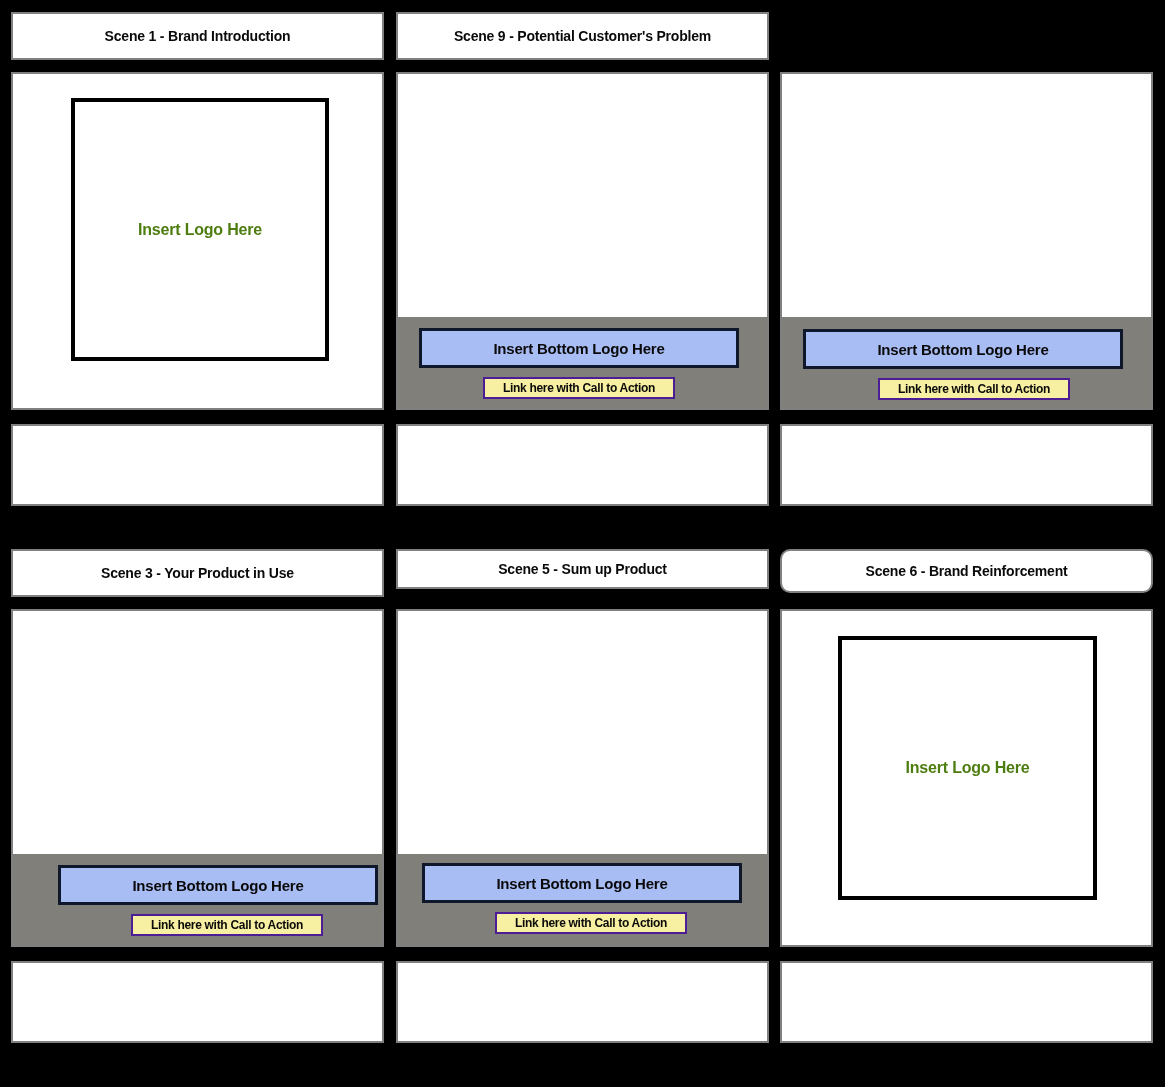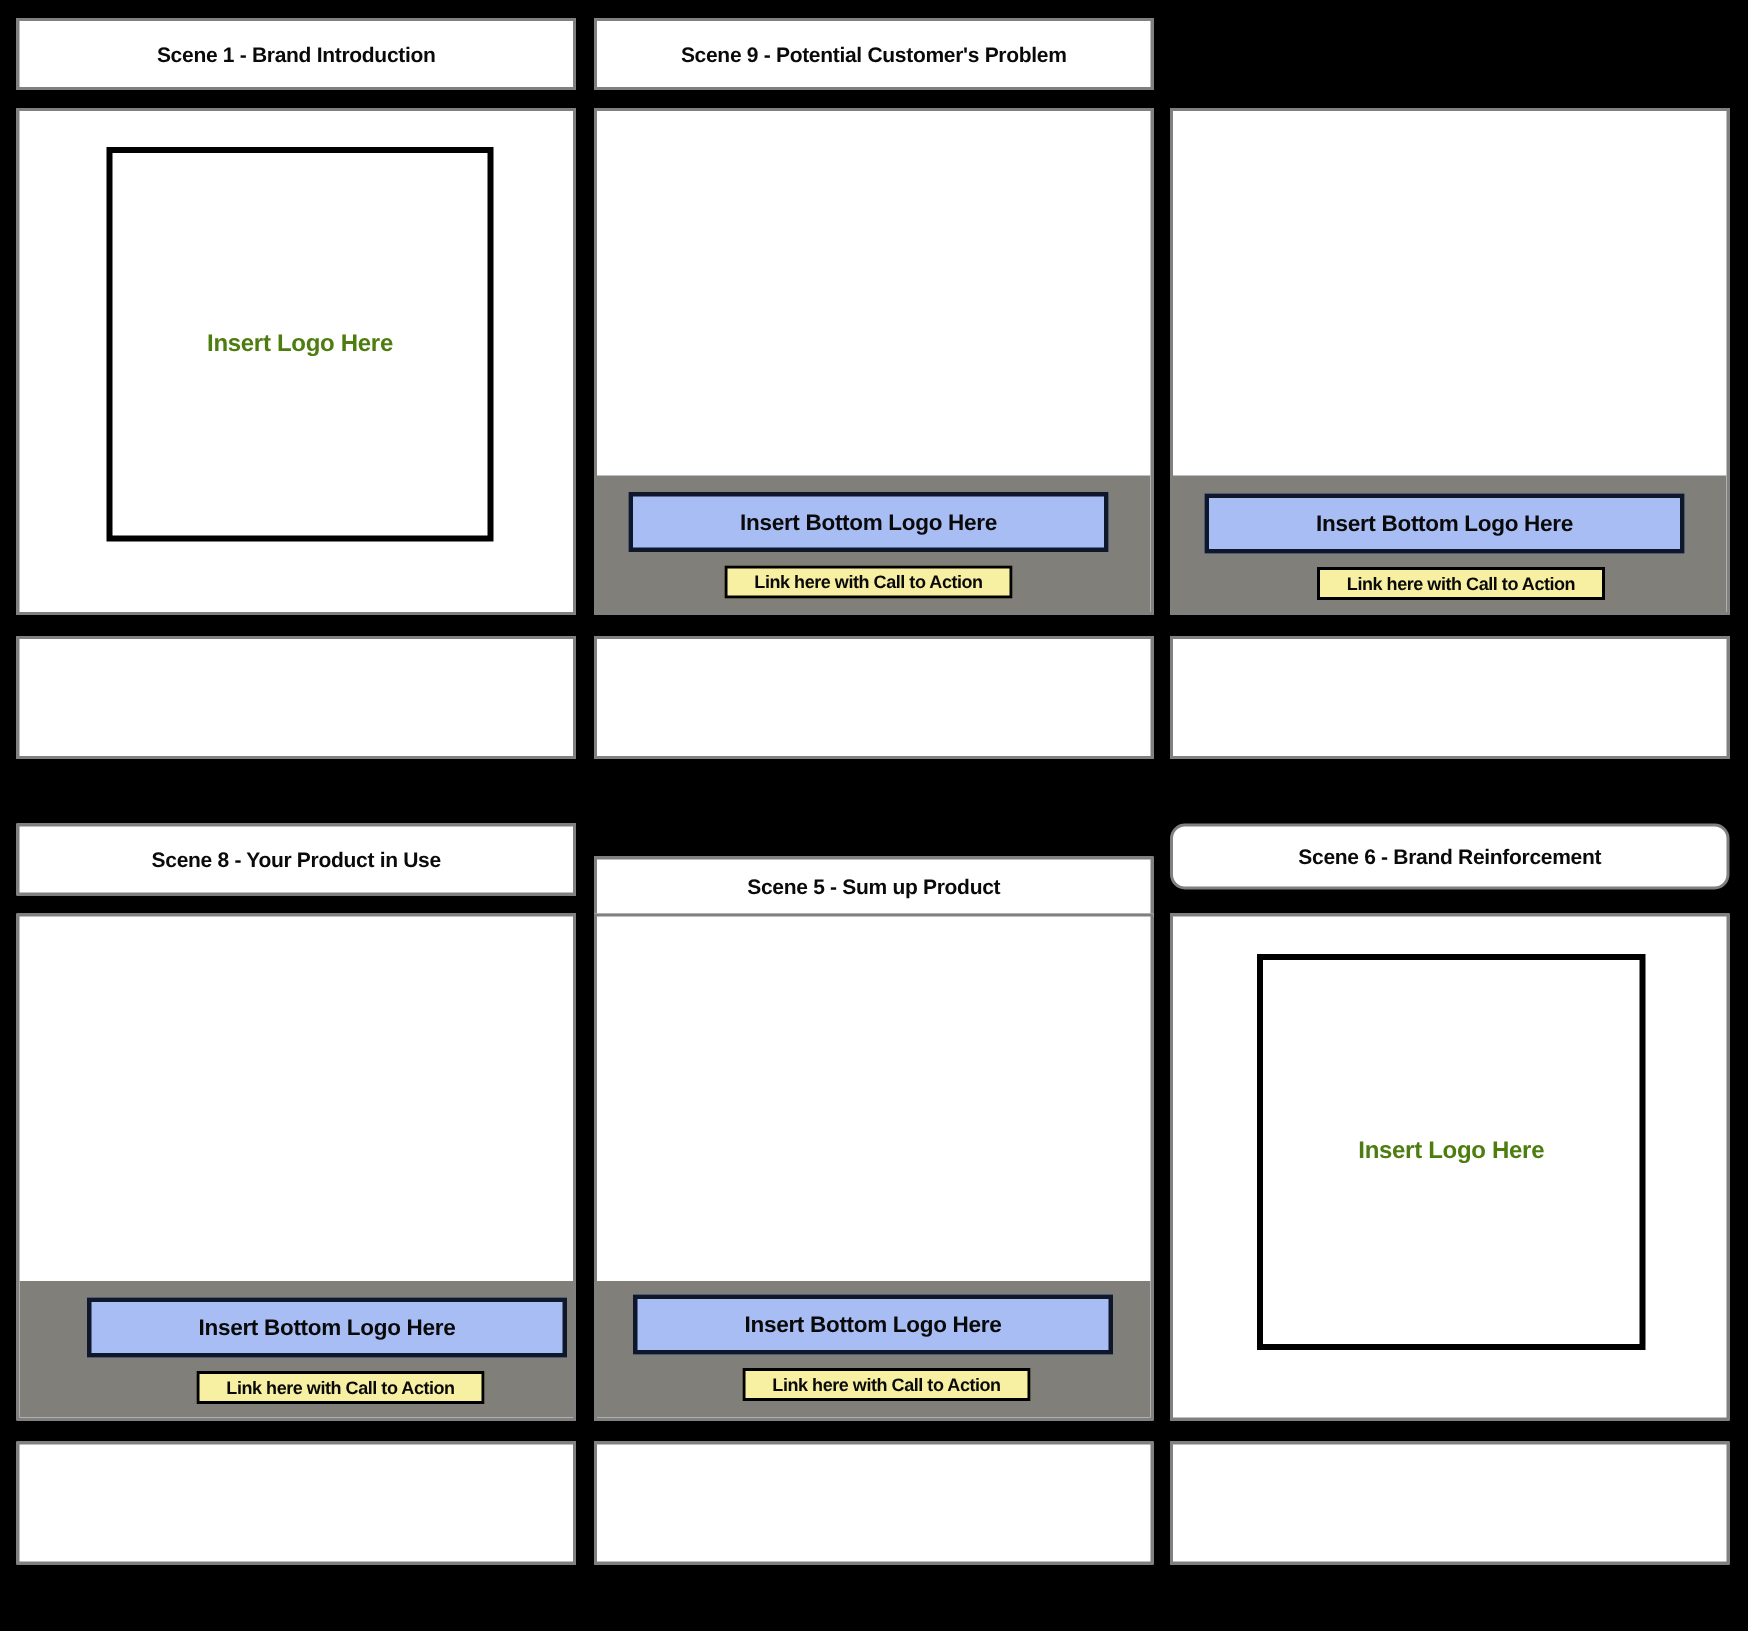--- a/index.html
+++ b/index.html
@@ -87,21 +87,21 @@
     font-weight: bold;
     color: #0a0a0a;
     font-stretch: condensed;
     letter-spacing: -0.2px;
   }
 
   
   .cta {
     position: absolute;
     background: #f7efa1;
-    border: 2px solid #000000;
+    border: 2px solid #4c1d95;
     box-sizing: border-box;
     display: flex;
     align-items: center;
     justify-content: center;
     font-size: 12px;
     font-weight: bold;
     color: #0a0a0a;
     font-stretch: condensed;
     letter-spacing: -0.3px;
   }
@@ -159,39 +159,39 @@
         <span>Link here with Call to Action</span>
       </div>
     </div>
   </div>
 
   <div class="panel notes-strip" style="left:780px; top:424px; width:373px; height:82px;">
     <span></span>
   </div>
 
   <div class="panel scene-title" style="left:11px; top:549px; width:373px; height:48px;">
-    <span>Scene 8 - Your Product in Use</span>
+    <span>Scene 3 - Your Product in Use</span>
   </div>
 
   <div class="panel scene-body" style="left:11px; top:609px; width:373px; height:338px;">
     <div class="footer-bar" style="height:91px;">
       <div class="bottom-logo" style="left:45px; top:11px; width:320px; height:40px;">
         <span>Insert Bottom Logo Here</span>
       </div>
       <div class="cta" style="left:118px; top:60px; width:192px; height:22px;">
         <span>Link here with Call to Action</span>
       </div>
     </div>
   </div>
 
   <div class="panel notes-strip" style="left:11px; top:961px; width:373px; height:82px;">
     <span></span>
   </div>
 
-  <div class="panel scene-title" style="left:396px; top:571px; width:373px; height:40px;text-align:right;">
+  <div class="panel scene-title" style="left:396px; top:549px; width:373px; height:40px;text-align:right;">
     <span>Scene 5 - Sum up Product</span>
   </div>
 
   <div class="panel scene-body" style="left:396px; top:609px; width:373px; height:338px;">
     <div class="footer-bar" style="height:91px;">
       <div class="bottom-logo" style="left:24px; top:9px; width:320px; height:40px;">
         <span>Insert Bottom Logo Here</span>
       </div>
       <div class="cta" style="left:97px; top:58px; width:192px; height:22px;">
         <span>Link here with Call to Action</span>

